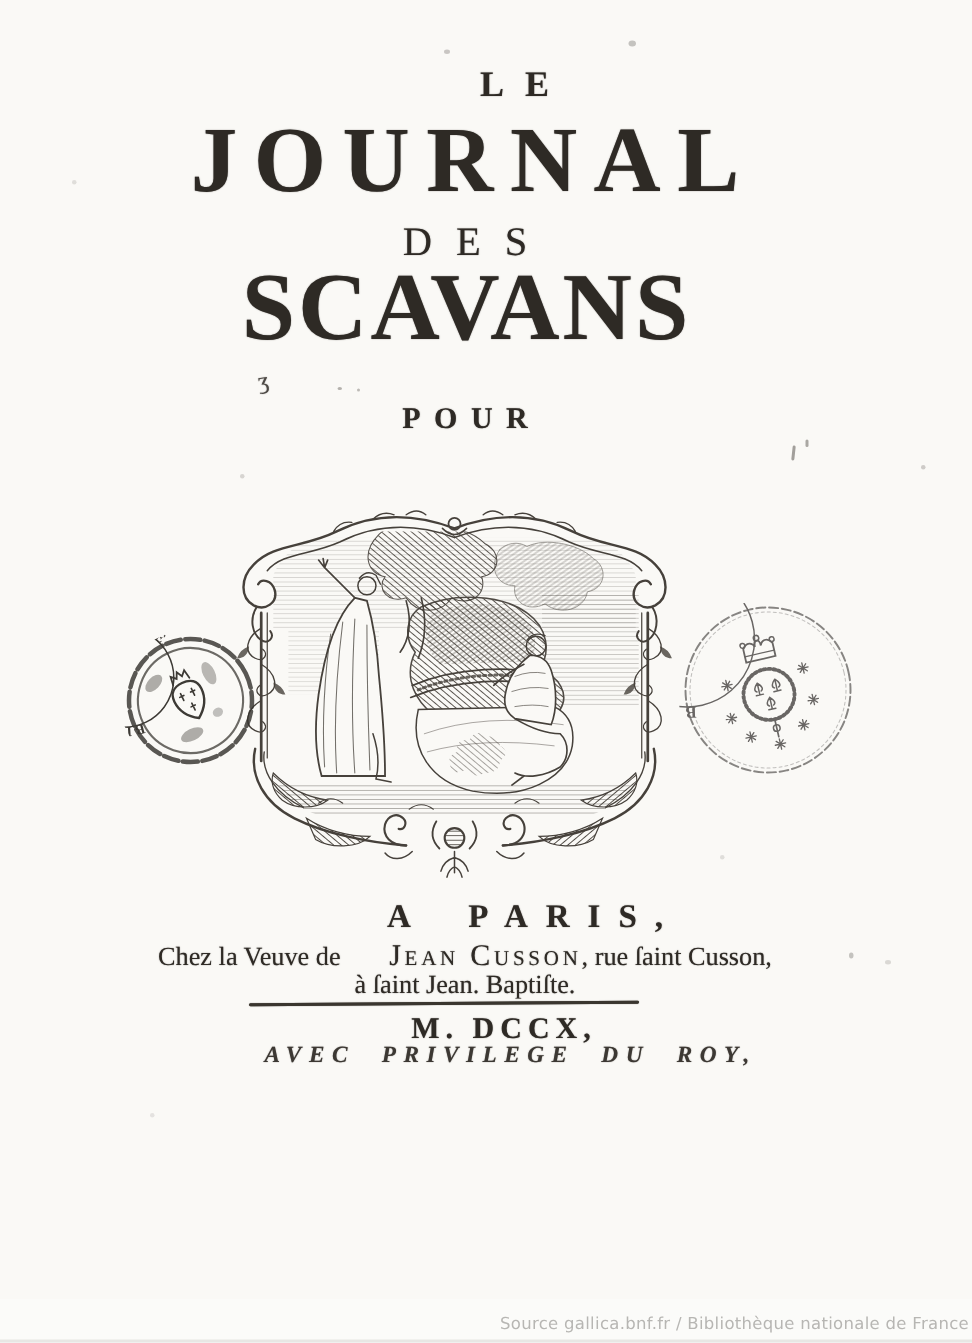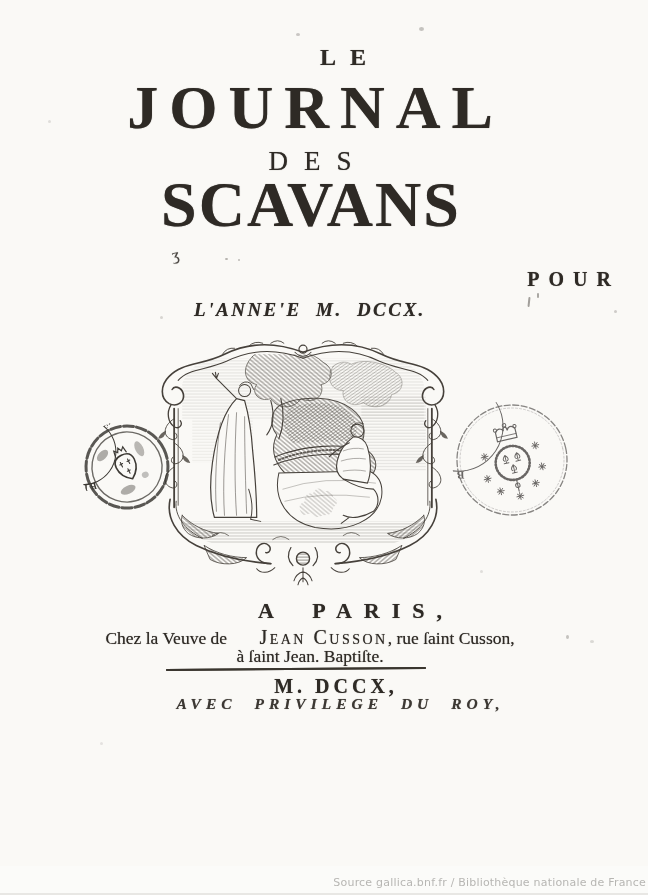--- a/index.html
+++ b/index.html
@@ -11,21 +11,21 @@
   }
   .abs{position:absolute;}
   .ctr{left:0; width:620px; text-align:center; white-space:nowrap;}
   .ink{text-shadow:0 0 0.8px rgba(46,42,37,0.65);}
 
   .t-le      {top:44px;  font-size:24px; letter-spacing:14px; text-indent:14px; font-weight:bold;margin-left:33px;}
   .t-journal {top:72px;  font-size:62px; letter-spacing:11px; text-indent:11px; font-weight:bold;}
   .t-des     {top:146px; font-size:27px; letter-spacing:16px; text-indent:16px; font-weight:normal;}
   .t-scavans {top:168px; font-size:64px; letter-spacing:2px;  text-indent:2px;  font-weight:bold;}
   .t-cedilla {left:172px; top:246px; font-size:16px; transform:rotate(-8deg); opacity:.85;}
-  .t-pour    {top:268px; font-size:20px; letter-spacing:9px; text-indent:9px; font-weight:bold;text-align:right;}
+  .t-pour    {top:268px; font-size:20px; letter-spacing:9px; text-indent:9px; font-weight:bold;}
   .t-annee   {top:299px; font-size:19px; font-style:italic; letter-spacing:2.5px; word-spacing:7px; font-weight:bold;}
 
   .im-city {top:598px; font-size:22px; letter-spacing:12px; text-indent:12px; word-spacing:10px; font-weight:bold;margin-left:40px;}
   .im-pub  {top:626px; font-size:17.5px;}
   .im-pub .sc{font-variant:small-caps; letter-spacing:2.5px; font-size:20px;margin-left:28px;}
   .im-addr {top:646px; font-size:17.5px;text-align:center;}
   .im-rule {left:166px; top:668px; width:260px; height:2px; background:#3a362f;
             transform:rotate(-0.4deg); border-radius:1px; box-shadow:0 0 0.6px #3a362f;}
   .im-year {top:675px; font-size:20px; letter-spacing:4px; text-indent:4px; font-weight:bold;padding-left:24px;}
   .im-priv {top:695px; font-size:15.5px; font-style:italic; font-weight:bold;
@@ -48,21 +48,20 @@
 <body>
 
 <div class="page">
 
   <div class="abs ctr ink t-le">LE</div>
   <div class="abs ctr ink t-journal">JOURNAL</div>
   <div class="abs ctr ink t-des">DES</div>
   <div class="abs ctr ink t-scavans">SCAVANS</div>
   <div class="abs ink t-cedilla">ʒ</div>
   <div class="abs ctr ink t-pour">POUR</div>
-  <div class="abs ctr ink t-annee">L'ANNE'E M. DCCX.</div>
 
   <svg class="abs" style="left:152px; top:338px;" width="302" height="252" viewBox="0 0 300 250">
     <defs>
       <pattern id="hz" width="4" height="3" patternUnits="userSpaceOnUse">
         <path d="M0,1.5 H4" stroke="#4a453f" stroke-width="0.55"></path>
       </pattern>
       <pattern id="dg" width="3.2" height="3.2" patternUnits="userSpaceOnUse" patternTransform="rotate(40)">
         <path d="M0,1.6 H3.2" stroke="#443f39" stroke-width="0.6"></path>
       </pattern>
       <pattern id="dg2" width="2.6" height="2.6" patternUnits="userSpaceOnUse" patternTransform="rotate(-35)">

